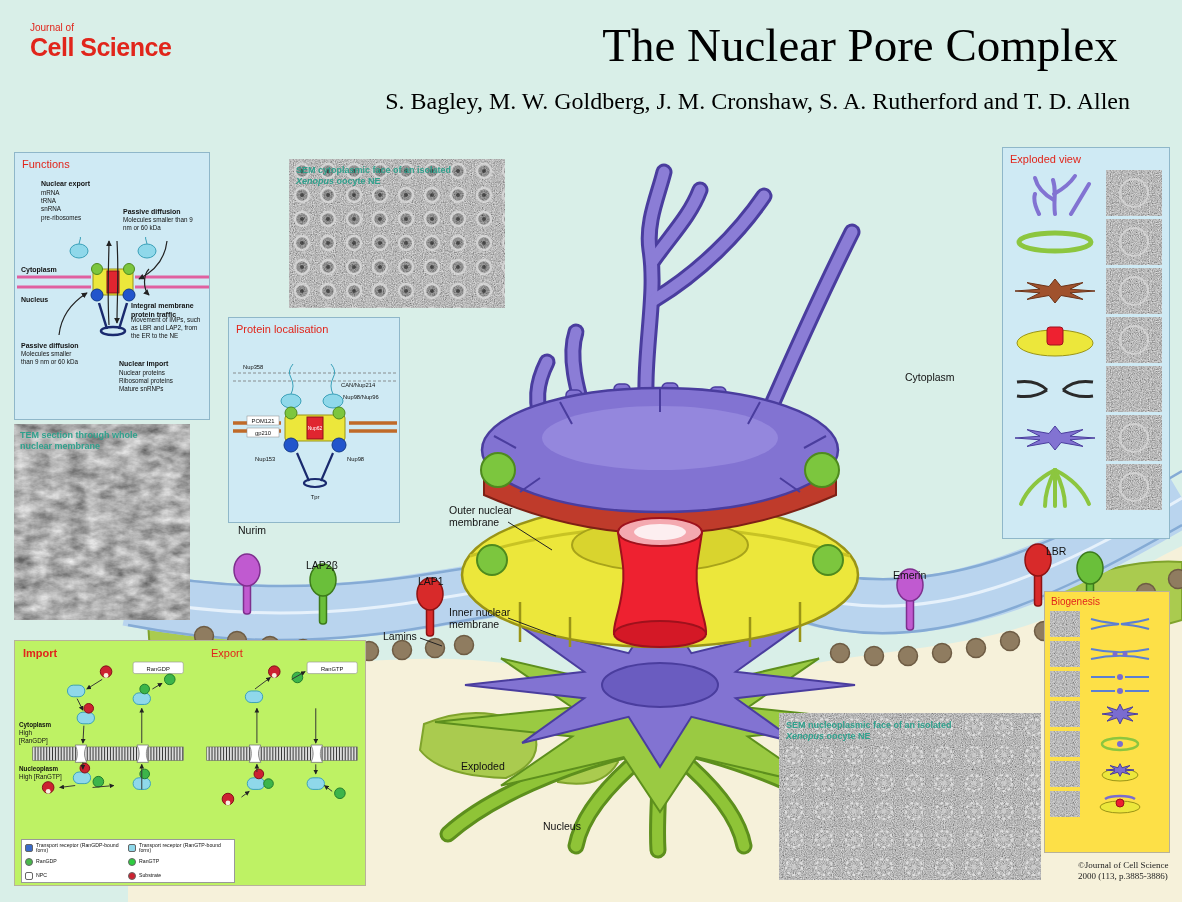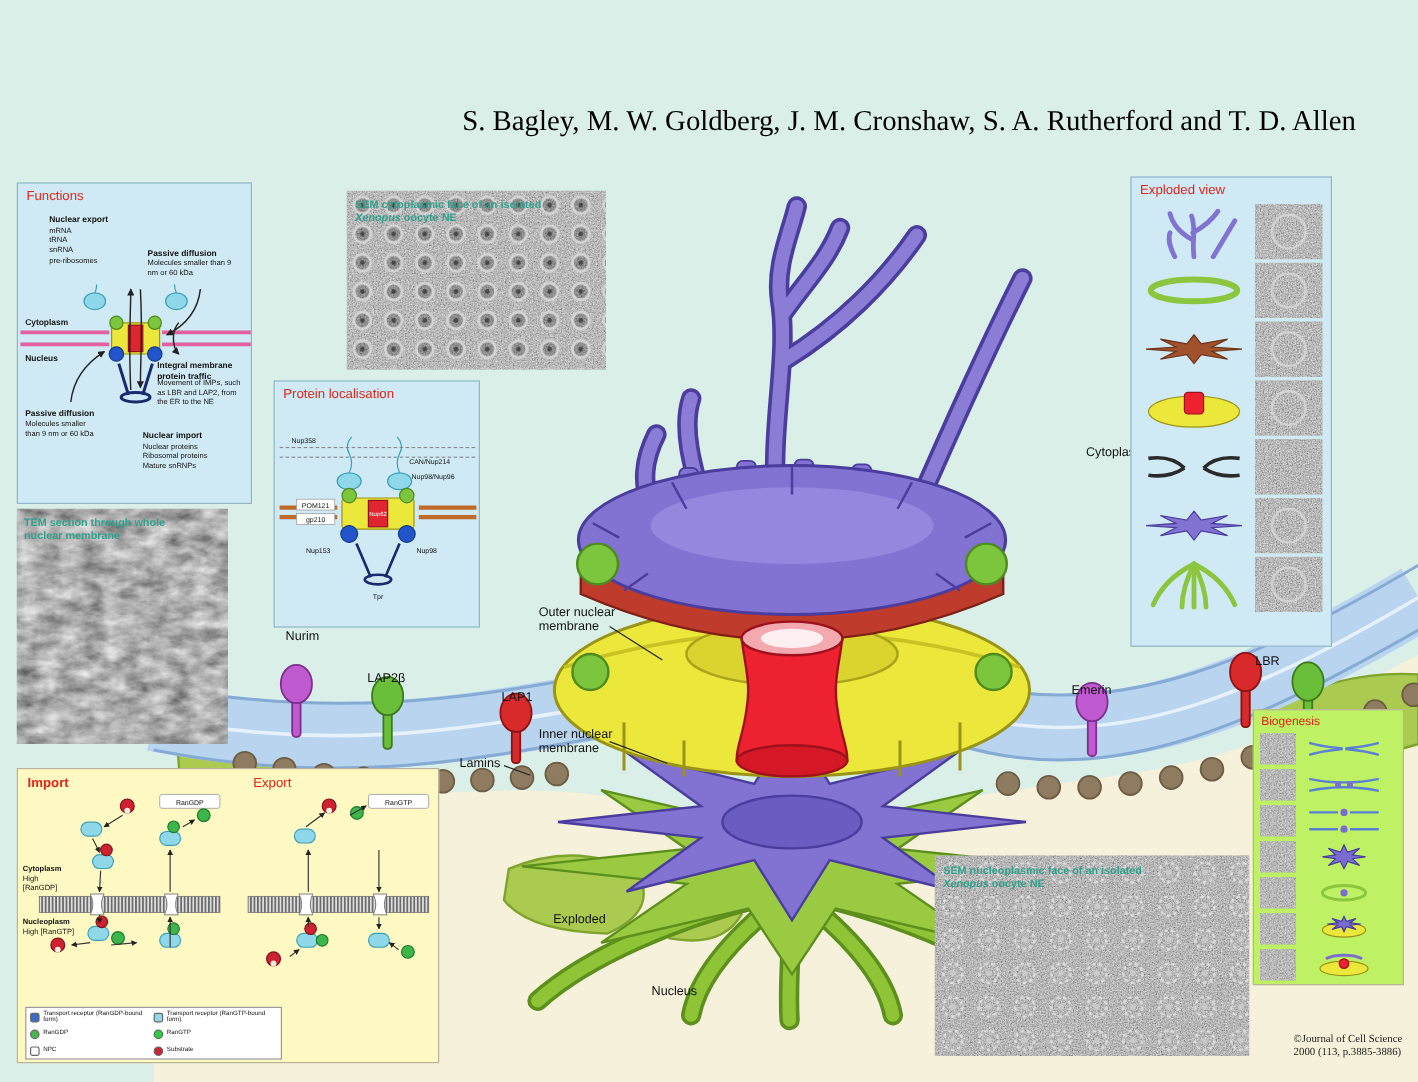--- a/index.html
+++ b/index.html
@@ -1,21 +1,21 @@
 <!DOCTYPE html>
 <html><head>
 <meta charset="utf-8">
 <style>
   *{margin:0;padding:0;box-sizing:border-box}
   html,body{width:1182px;height:902px;overflow:hidden}
   body{background:#d9efe8;font-family:"Liberation Sans",sans-serif;color:#111}
   .poster{position:relative;width:1182px;height:902px;background:#d9efe8}
   .abs{position:absolute}
   .panel{position:absolute;background:#cfeaf4;border:1px solid #8fb7c9}
-  .panel-cream{position:absolute;background:#fef9c3;border:1px solid #b8b29a}
+  .panel-cream{position:absolute;background:#bef264;border:1px solid #b8b29a}
   .panel-title{color:#e1251b;font-weight:normal;font-size:11px;padding:5px 0 2px 7px}
   .serif{font-family:"Liberation Serif",serif}
   .lbl{position:absolute;font-size:10.5px;line-height:1.12;color:#111}
   .caption{position:absolute;color:#2fa08c;font-weight:bold;font-size:9px;line-height:1.2}
   .caption i{font-style:italic}
   .ft{position:absolute;font-size:6.3px;line-height:1.3;color:#111}
   .ft .line{display:block}
   .b{font-weight:bold;font-size:7px}
   .xrow{display:flex;align-items:center;gap:5px;margin:3px 6px 0 6px}
   .brow{display:flex;align-items:center;gap:5px;margin:4px 5px 0 5px}
@@ -230,20 +230,25 @@
   <div class="lbl" style="left:449px;top:607px;width:88px">Inner nuclear membrane</div>
   <div class="lbl" style="left:238px;top:525px">Nurim</div>
   <div class="lbl" style="left:306px;top:560px">LAP2β</div>
   <div class="lbl" style="left:418px;top:576px">LAP1</div>
   <div class="lbl" style="left:383px;top:631px">Lamins</div>
   <div class="lbl" style="left:893px;top:570px">Emerin</div>
   <div class="lbl" style="left:1046px;top:546px">LBR</div>
   <div class="lbl" style="left:461px;top:761px">Exploded</div>
   <div class="lbl" style="left:543px;top:821px">Nucleus</div>
 
+  <div class="abs" style="left:30px;top:22px">
+    <div style="color:#e1251b;font-size:10px">Journal of</div>
+    <div style="color:#e1251b;font-size:25px;font-weight:bold;letter-spacing:-0.5px">Cell Science</div>
+  </div>
+  <div class="abs serif" style="left:540px;top:18px;width:640px;text-align:center;font-size:47px;color:#000">The Nuclear Pore Complex</div>
   <div class="abs serif" style="left:250px;top:88px;width:880px;text-align:right;font-size:24px;color:#000">S. Bagley, M. W. Goldberg, J. M. Cronshaw, S. A. Rutherford and T. D. Allen</div>
 
   <div class="panel" style="left:14px;top:152px;width:196px;height:268px">
     <div class="panel-title">Functions</div>
     <svg class="abs" style="left:0;top:84px" width="196" height="152" viewBox="0 0 196 152">
       <path d="M2,40 H76 M120,40 H194 M2,50 H76 M120,50 H194" stroke="#e060a0" stroke-width="3" fill="none"></path>
       <rect x="78" y="32" width="40" height="26" rx="3" fill="#ece73b" stroke="#9a9416"></rect>
       <rect x="92" y="34" width="12" height="22" fill="#e02530" stroke="#8e1018"></rect>
       <circle cx="82" cy="32" r="5.5" fill="#7cc63e" stroke="#4e8a1e"></circle>
         <circle cx="114" cy="32" r="5.5" fill="#7cc63e" stroke="#4e8a1e"></circle>
@@ -325,21 +330,21 @@
         <text x="34" y="64" text-anchor="middle">POM121</text>
         <text x="34" y="76" text-anchor="middle">gp210</text>
         <text x="86" y="71" text-anchor="middle" font-size="5" fill="#fff">Nup62</text>
         <text x="26" y="102">Nup153</text>
         <text x="118" y="102">Nup98</text>
         <text x="86" y="140" text-anchor="middle">Tpr</text>
       </g>
     </svg>
   </div>
 
-  <div class="panel" style="left:942px;top:147px;width:168px;height:392px">
+  <div class="panel" style="left:1002px;top:147px;width:168px;height:392px">
     <div class="panel-title">Exploded view</div>
     <div class="xrow">
       <svg width="92" height="46">
           <g stroke="#8273d2" stroke-width="4" fill="none" stroke-linecap="round">
             <path d="M46,44 C44,30 48,22 44,10"></path>
             <path d="M45,24 C56,18 62,12 66,6"></path>
             <path d="M45,30 C34,24 28,16 26,8"></path>
             <path d="M62,44 C68,34 74,24 80,14"></path>
             <path d="M30,44 C26,36 24,30 26,24"></path>
           </g>
@@ -527,21 +532,21 @@
 
   <svg class="abs" style="left:779px;top:713px" width="262" height="167">
     <rect width="262" height="167" fill="#808080"></rect>
     <rect width="262" height="167" filter="url(#emNoise)" opacity="0.85"></rect>
     <rect width="262" height="167" fill="url(#rosettes)" opacity="0.8"></rect>
   </svg>
   <div class="caption" style="left:786px;top:720px;width:170px">
     <span>SEM nucleoplasmic face of an isolated </span><i>Xenopus</i><span> oocyte NE</span>
   </div>
 
-  <div class="panel-cream" style="left:1044px;top:591px;width:126px;height:230px;background:#bef264">
+  <div class="panel-cream" style="left:1044px;top:591px;width:126px;height:262px;background:#fde047">
     <div class="panel-title" style="font-size:10px;padding:4px 0 0 6px">Biogenesis</div>
     <div class="brow">
       <svg width="30" height="26">
           <rect width="30" height="26" fill="#9a9a9a"></rect>
           <rect width="30" height="26" filter="url(#emNoise)" opacity="0.8"></rect>
         </svg>
       <svg width="70" height="26">
           <path d="M6,8 C20,12 30,12 34,13 M6,18 C20,14 30,14 34,13 M64,8 C50,12 40,12 36,13 M64,18 C50,14 40,14 36,13" stroke="#5b7fd4" stroke-width="2" fill="none"></path>
         </svg>
     </div>

